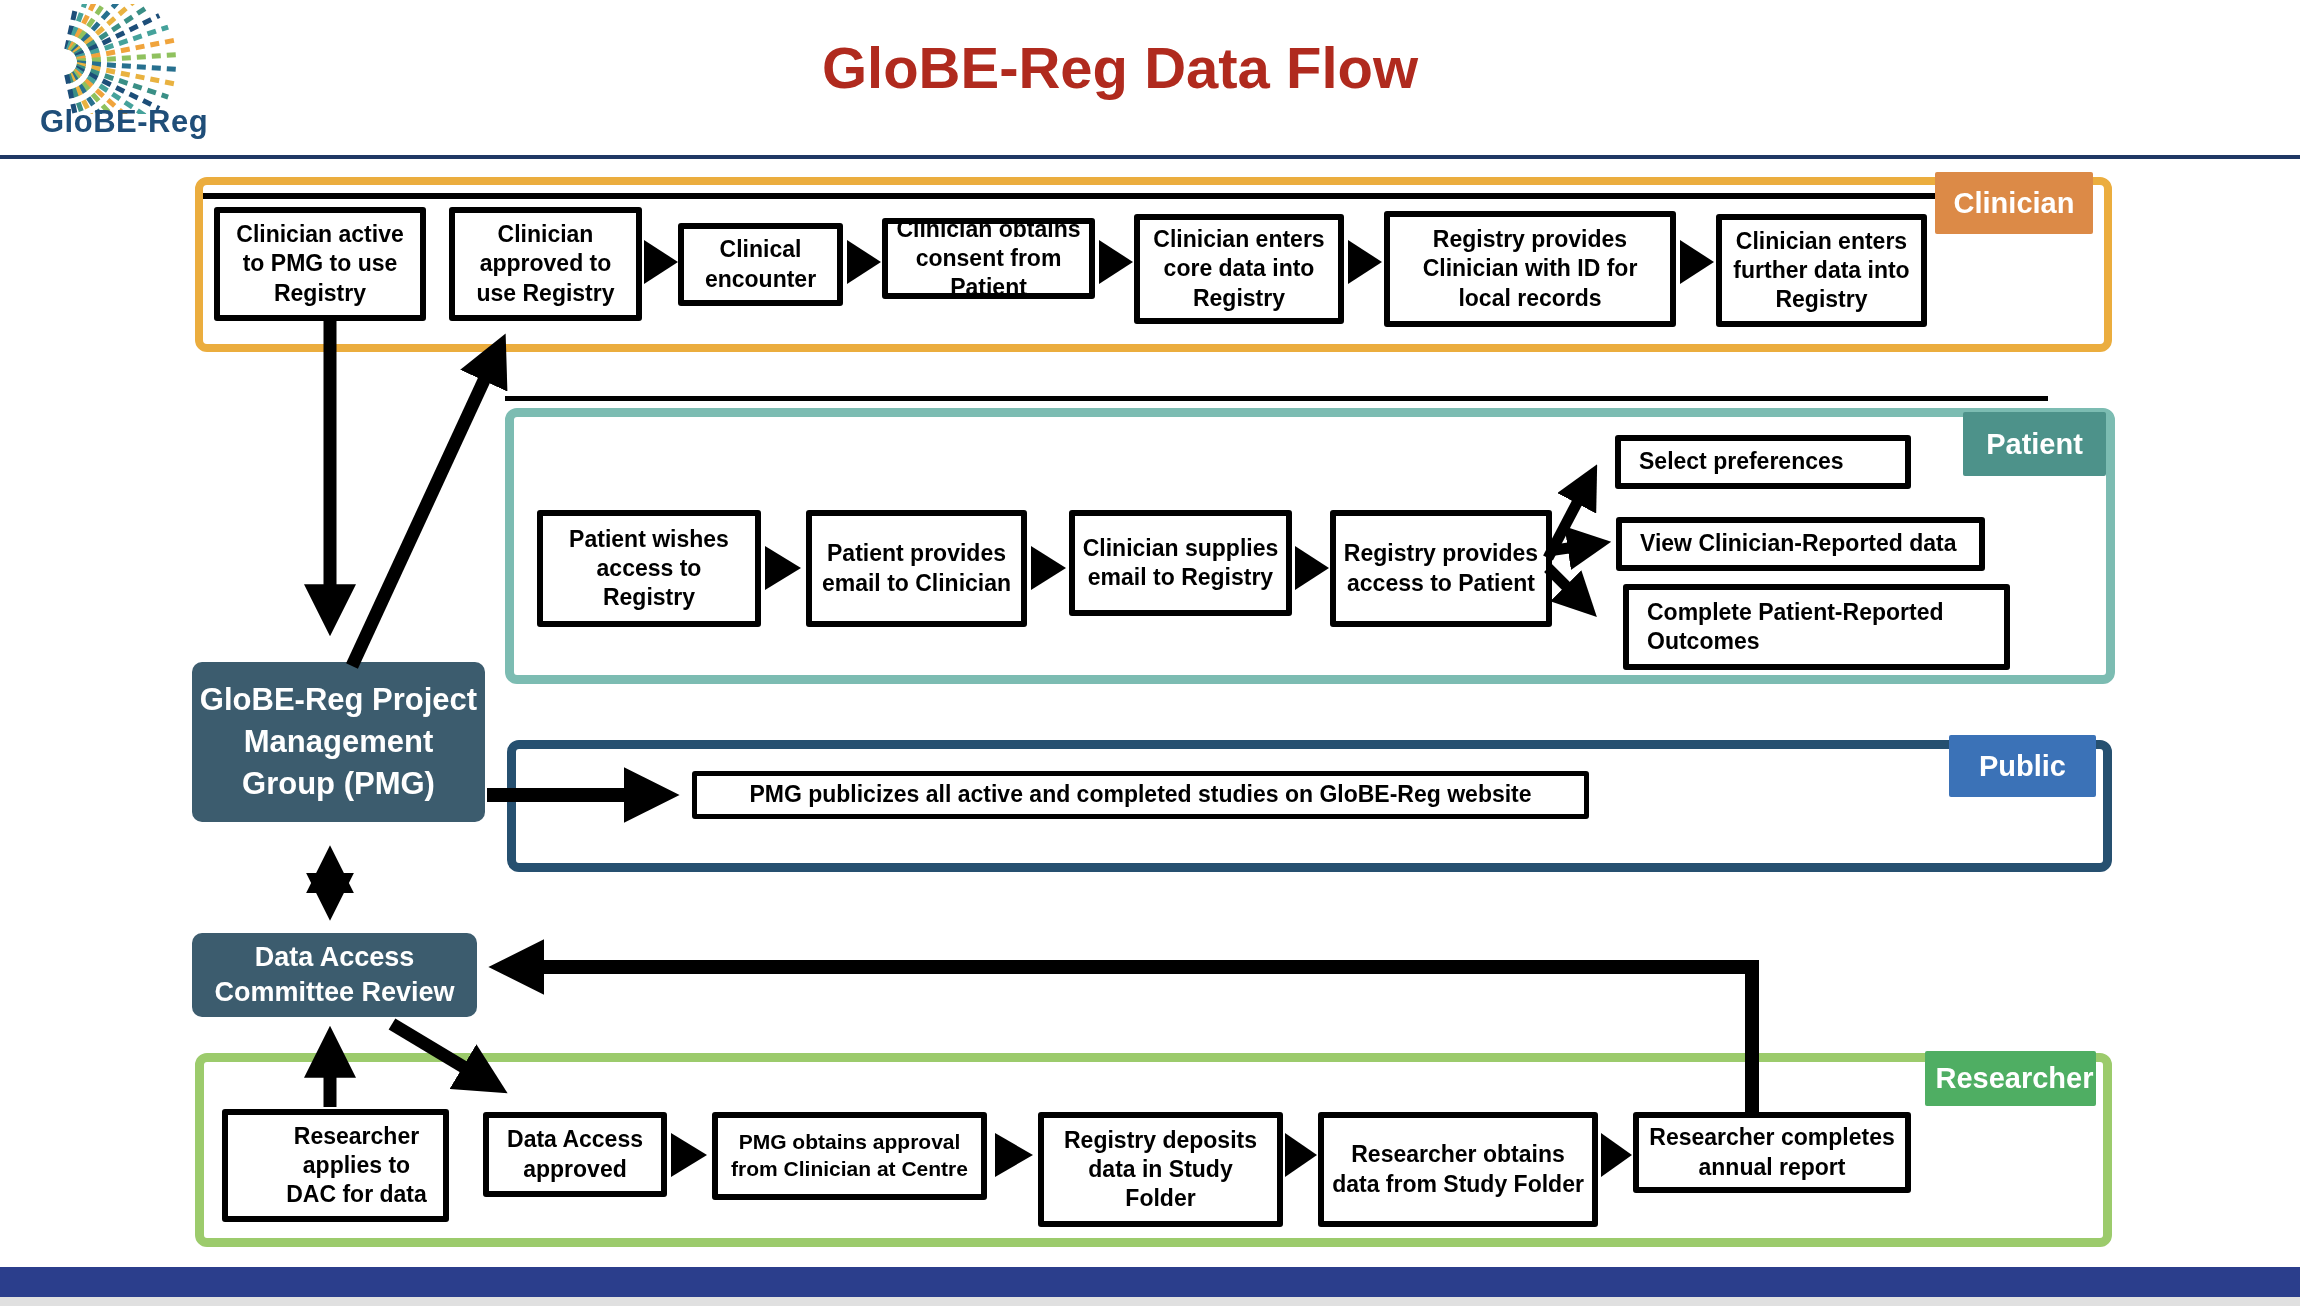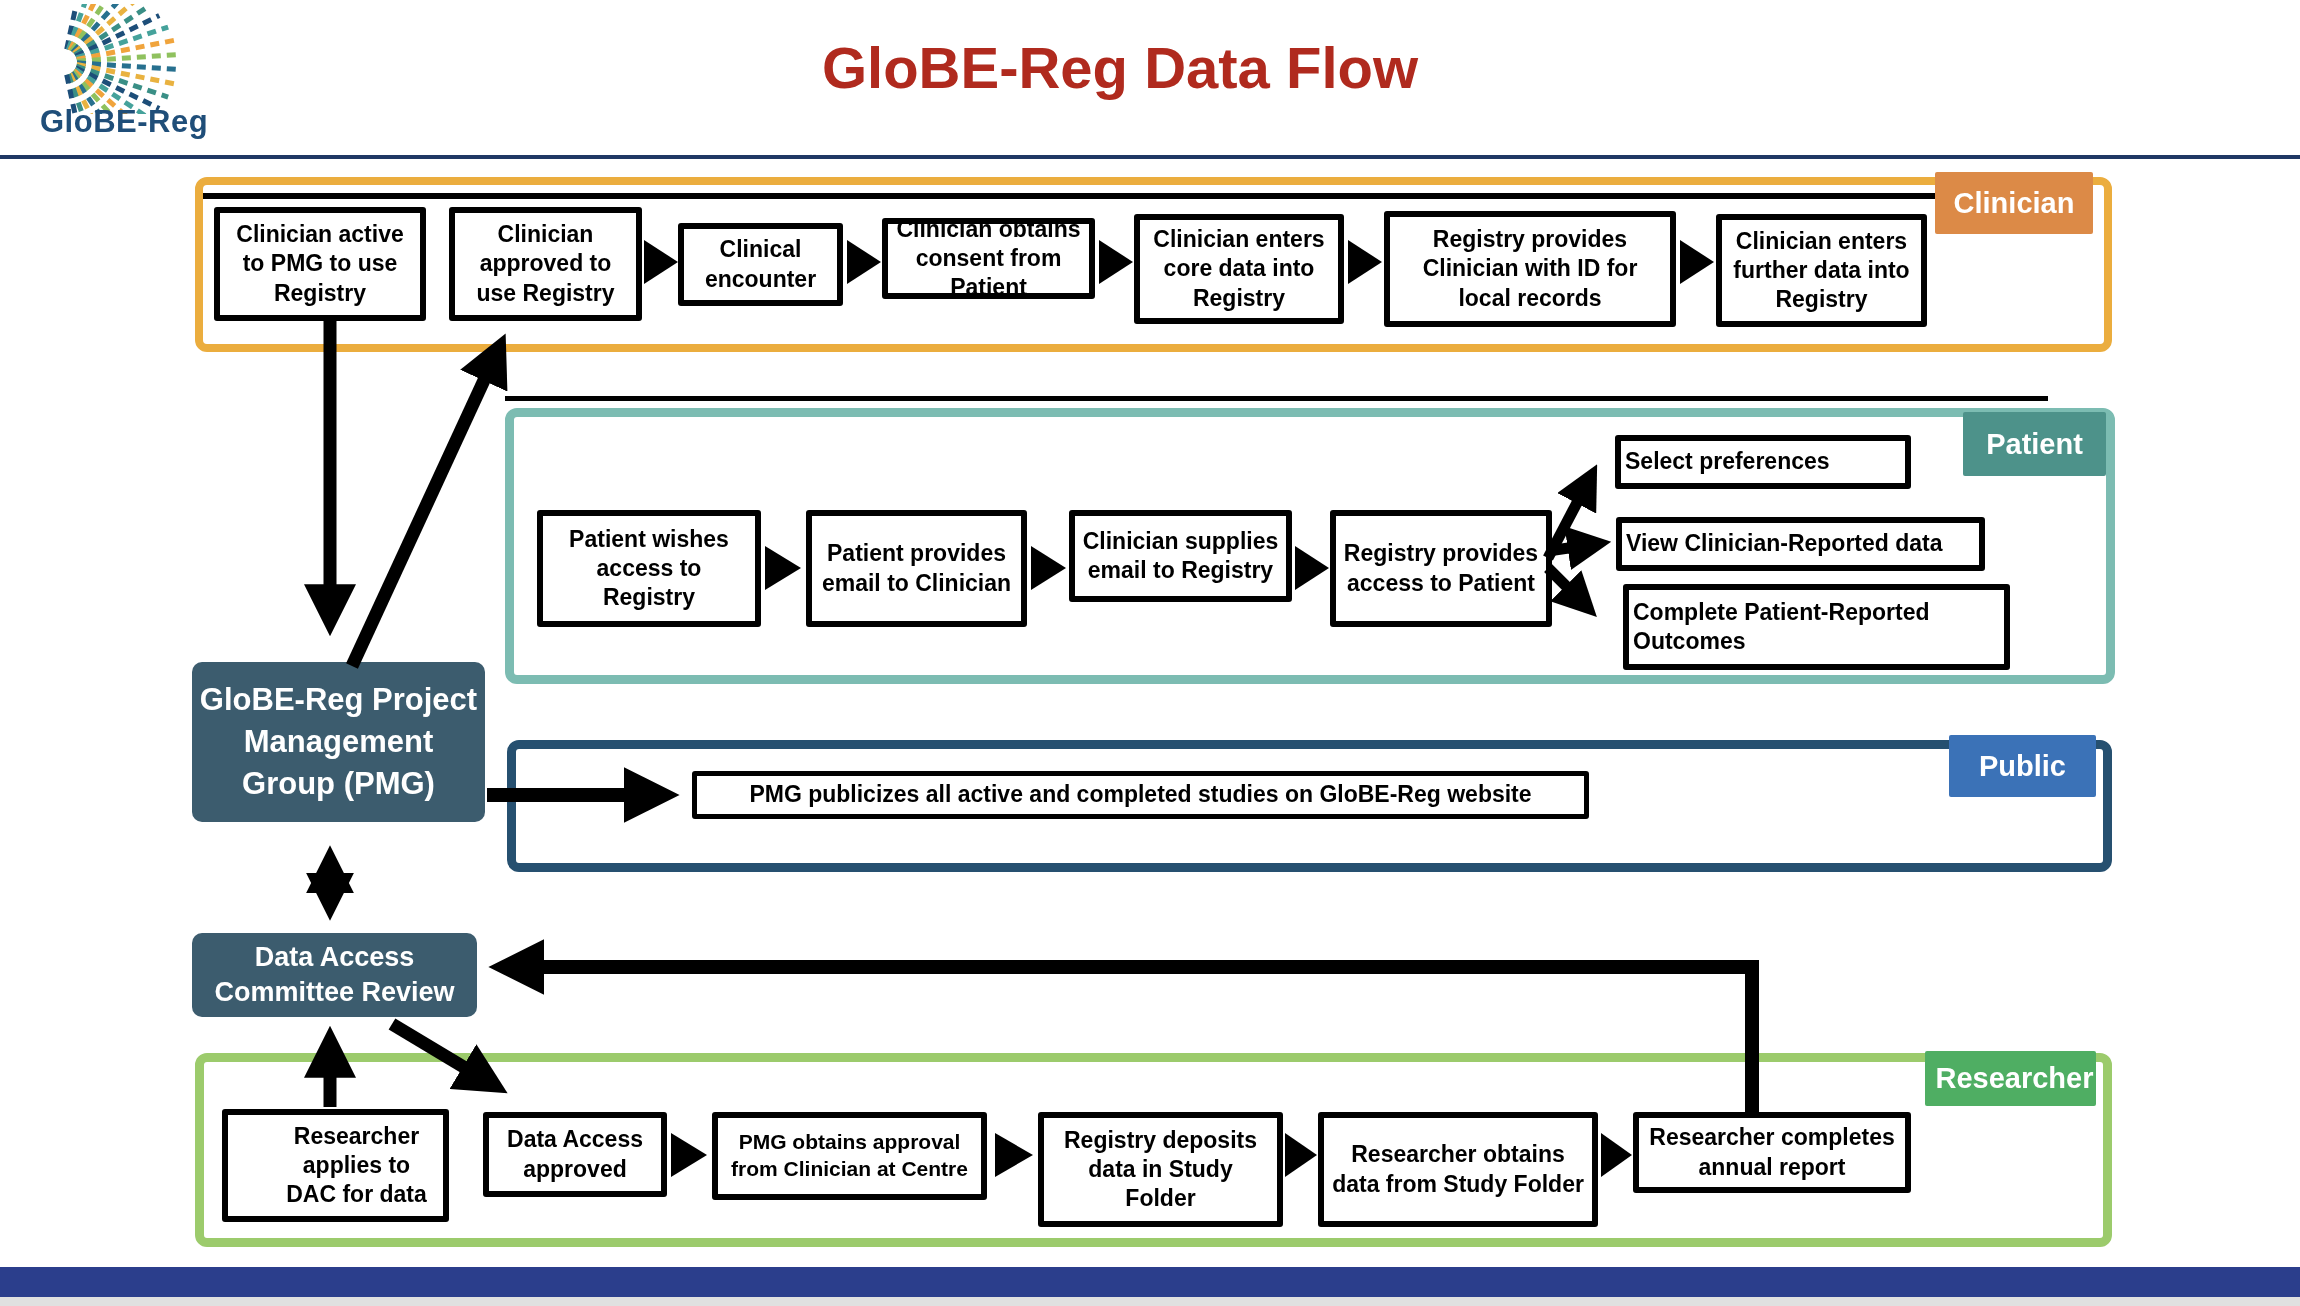--- a/index.html
+++ b/index.html
@@ -26,21 +26,21 @@
        display:flex;align-items:center;justify-content:center;border-radius:2px;}
   .tab.clinician {left:1935px;top:172px; width:158px;height:62px;background:var(--tab_clinician,#DC8A47);}
   .tab.patient   {left:1963px;top:412px; width:143px;height:64px;background:var(--tab_patient,#4D928A);}
   .tab.public    {left:1949px;top:735px; width:147px;height:62px;background:var(--tab_public,#3B72B7);}
   .tab.researcher{left:1925px;top:1051px;width:171px;height:55px;background:var(--tab_researcher,#4FAE63);padding-left:8px;}
 
   
   .step{position:absolute;z-index:3;background:#fff;border:6px solid #000;border-radius:3px;
         display:flex;align-items:center;justify-content:center;text-align:center;
         font-weight:bold;font-size:23px;line-height:1.27;padding:3px 6px;}
-  .step.left{justify-content:flex-start;text-align:left;padding-left:4px;padding-right:10px;}
+  .step.left{justify-content:flex-start;text-align:left;padding-left:18px;padding-right:10px;}
   .step.thin{border-width:5px;}
 
   
   .node{position:absolute;z-index:3;background:var(--node_fill,#3C5C6E);color:#fff;font-weight:bold;
         border-radius:10px;display:flex;flex-direction:column;align-items:center;justify-content:center;
         text-align:center;}
   .node span{display:block;}
   #pmg{left:192px;top:662px;width:293px;height:160px;font-size:31px;line-height:1.36;}
   #dac{left:192px;top:933px;width:285px;height:84px;font-size:27px;line-height:1.3;}
 
@@ -107,21 +107,21 @@
   <div class="step" style="left:214px;top:207px;width:212px;height:114px;">Clinician active to PMG to use Registry</div>
   <div class="step" style="left:449px;top:207px;width:193px;height:114px;">Clinician approved to use Registry</div>
   <div class="step" style="left:678px;top:223px;width:165px;height:83px;">Clinical encounter</div>
   <div class="step" style="left:882px;top:218px;width:213px;height:81px;">Clinician obtains consent from Patient</div>
   <div class="step" style="left:1134px;top:214px;width:210px;height:110px;">Clinician enters core data into Registry</div>
   <div class="step" style="left:1384px;top:211px;width:292px;height:116px;">Registry provides Clinician with ID for local records</div>
   <div class="step" style="left:1716px;top:214px;width:211px;height:113px;">Clinician enters further data into Registry</div>
 
   <div class="step" style="left:537px;top:510px;width:224px;height:117px;">Patient wishes access to Registry</div>
   <div class="step" style="left:806px;top:510px;width:221px;height:117px;">Patient provides email to Clinician</div>
-  <div class="step" style="left:1069px;top:510px;width:223px;height:92px;">Clinician supplies email to Registry</div>
+  <div class="step" style="left:1069px;top:510px;width:223px;height:106px;">Clinician supplies email to Registry</div>
   <div class="step" style="left:1330px;top:510px;width:222px;height:117px;">Registry provides access to Patient</div>
   <div class="step left" style="left:1615px;top:435px;width:296px;height:54px;">Select preferences</div>
   <div class="step left" style="left:1616px;top:517px;width:369px;height:54px;">View Clinician-Reported data</div>
   <div class="step left" style="left:1623px;top:584px;width:387px;height:86px;">Complete Patient-Reported Outcomes</div>
 
   <div class="step thin" style="left:692px;top:771px;width:897px;height:48px;">PMG publicizes all active and completed studies on GloBE-Reg website</div>
 
   <div class="step" style="left:222px;top:1109px;width:227px;height:113px;padding-left:48px;">Researcher applies to DAC for data</div>
   <div class="step" style="left:483px;top:1112px;width:184px;height:85px;">Data Access approved</div>
   <div class="step" style="left:712px;top:1112px;width:275px;height:88px;font-size:21px;">PMG obtains approval from Clinician at Centre</div>

